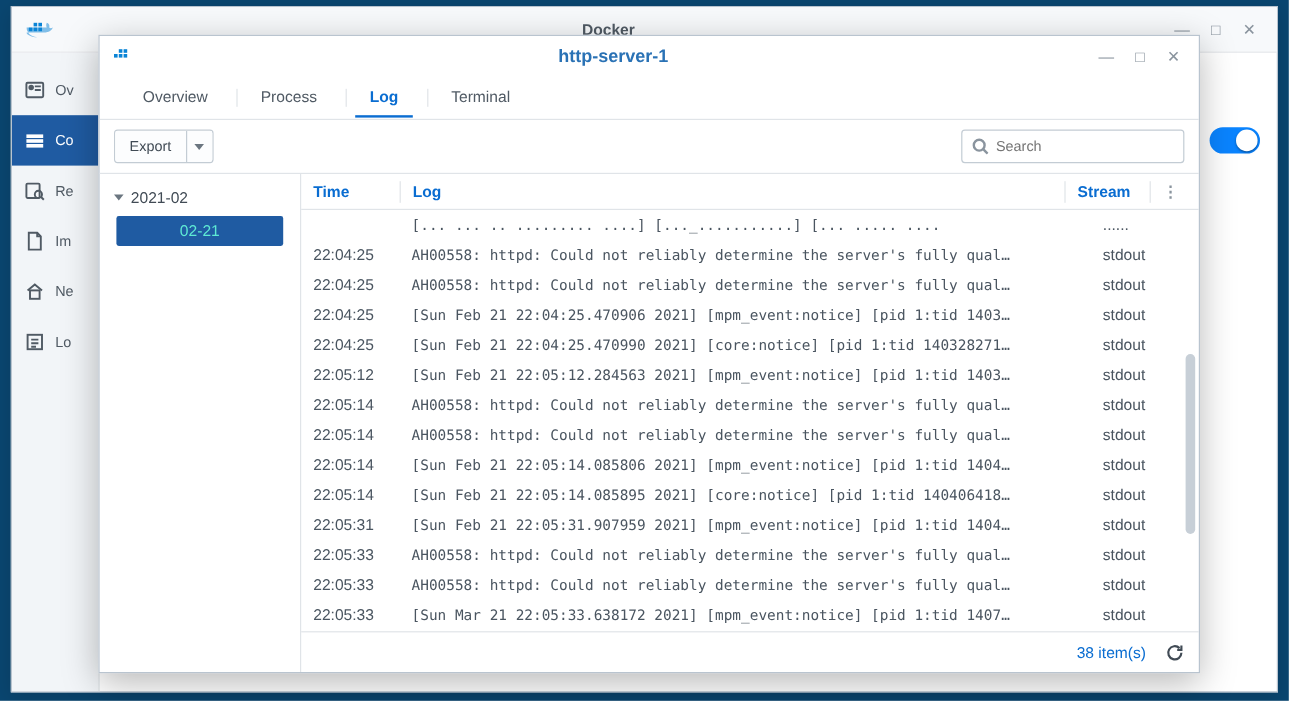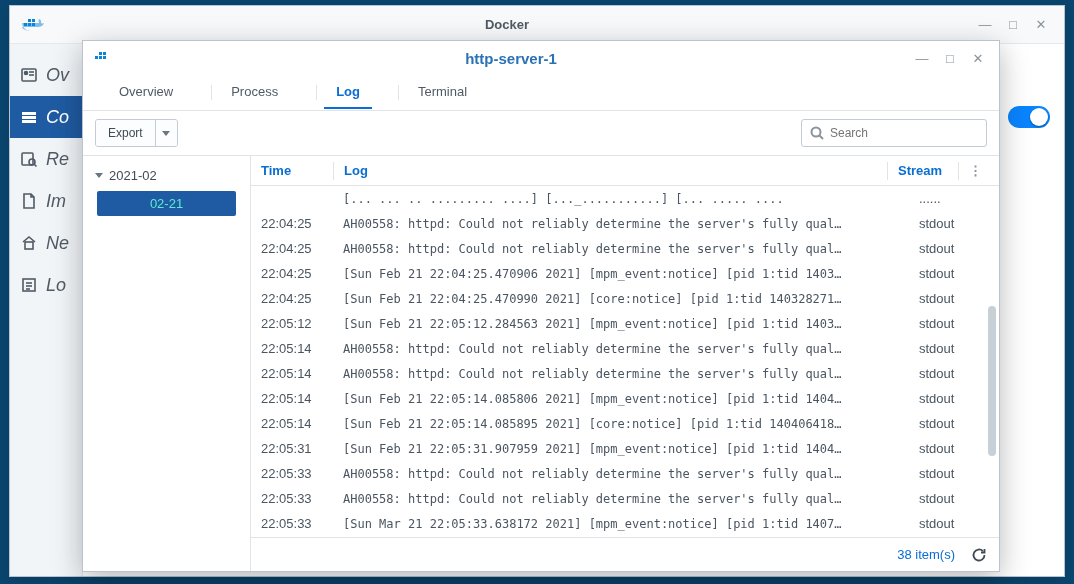--- a/index.html
+++ b/index.html
@@ -29,42 +29,42 @@
     padding: 0 12px;
     background: #f7f9fb;
   }
   .win-back .titlebar .title-center { flex:1; text-align:center; font-weight:600; color:#505a64;}
   .winbtn { width:22px;height:22px; display:inline-flex;align-items:center;justify-content:center;color:#8a949e;margin-left:6px;}
   .win-back .sidebar {
     position:absolute; left:0; top:38px; width:73px; bottom:0;
     background:#f2f5f8; border-right:1px solid #e0e4e8;
     padding-top:10px;
   }
-  .sbitem { display:flex;align-items:center;gap:8px;padding:0 10px;height:42px;color:#505a64;font-size:18px;white-space:nowrap;overflow:hidden;font-style:italic;}
+  .sbitem { display:flex;align-items:center;gap:8px;padding:0 10px;height:42px;color:#505a64;font-size:12px;white-space:nowrap;overflow:hidden;}
   .sbitem.active { background:#1f5ba2;color:#fff;}
   .sbitem .icon { width:18px;height:18px;display:inline-flex;align-items:center;justify-content:center;flex-shrink:0;}
   .toggle-sw {
     position:absolute; right:14px; top:100px; width:42px;height:22px;border-radius:11px;background:#0a84ff;
     display:flex;align-items:center;padding:2px;justify-content:flex-end;
   }
   .toggle-sw .knob { width:18px;height:18px;border-radius:9px;background:#fff;box-shadow:0 1px 2px rgba(0,0,0,.4);}
   
   .win-front {
     position:absolute;
-    left:82px; top:40px;
+    left:82px; top:29px;
     width:918px; height:532px;
     background:#fff;
     border:1px solid #b9c4cf;
     box-shadow:0 8px 28px rgba(0,0,0,.28);
     display:flex;flex-direction:column;
   }
   .wf-titlebar { height:34px;display:flex;align-items:center;padding:0 10px;}
   .wf-titlebar .docker-icon{width:24px;}
   .wf-titlebar .ttl {flex:1;text-align:center;font-weight:600;color:#2a72b5;font-size:15px;}
-  .wf-tabs {height:36px;border-bottom:1px solid #e0e4e8;display:flex;align-items:flex-end;padding:0 16px;gap:18px;}
+  .wf-tabs {height:36px;border-bottom:1px solid #e0e4e8;display:flex;align-items:flex-end;padding:0 16px;gap:4px;}
   .wf-tab {padding:9px 20px;font-size:13px;color:#505a64;border-bottom:2px solid transparent;position:relative;}
   .wf-tab.active {color:#0a6dd1;font-weight:600;}
   .wf-tab.active::after{content:'';position:absolute;left:8px;right:8px;bottom:-1px;height:0;border-bottom:2px solid #0a6dd1;}
   .wf-tab + .wf-tab::before{content:'';position:absolute;left:0;top:10px;bottom:8px;width:1px;background:#e0e4e8;}
   .wf-toolbar {height:44px;display:flex;align-items:center;padding:0 12px;gap:8px;justify-content:center;}
   .btn-split {display:flex;border:1px solid #c3ccd4;border-radius:3px;overflow:hidden;height:28px;}
   .btn-split .main{padding:0 12px;display:flex;align-items:center;font-size:12px;color:#414b55;background:#fcfdfe;}
   .btn-split .dd{width:22px;display:flex;align-items:center;justify-content:center;border-left:1px solid #c3ccd4;background:#fcfdfe;}
   .tb-spacer{flex:1;}
   .search {width:186px;height:28px;border:1px solid #c3ccd4;border-radius:3px;display:flex;align-items:center;padding:0 8px;gap:6px;color:#8a949e;}

